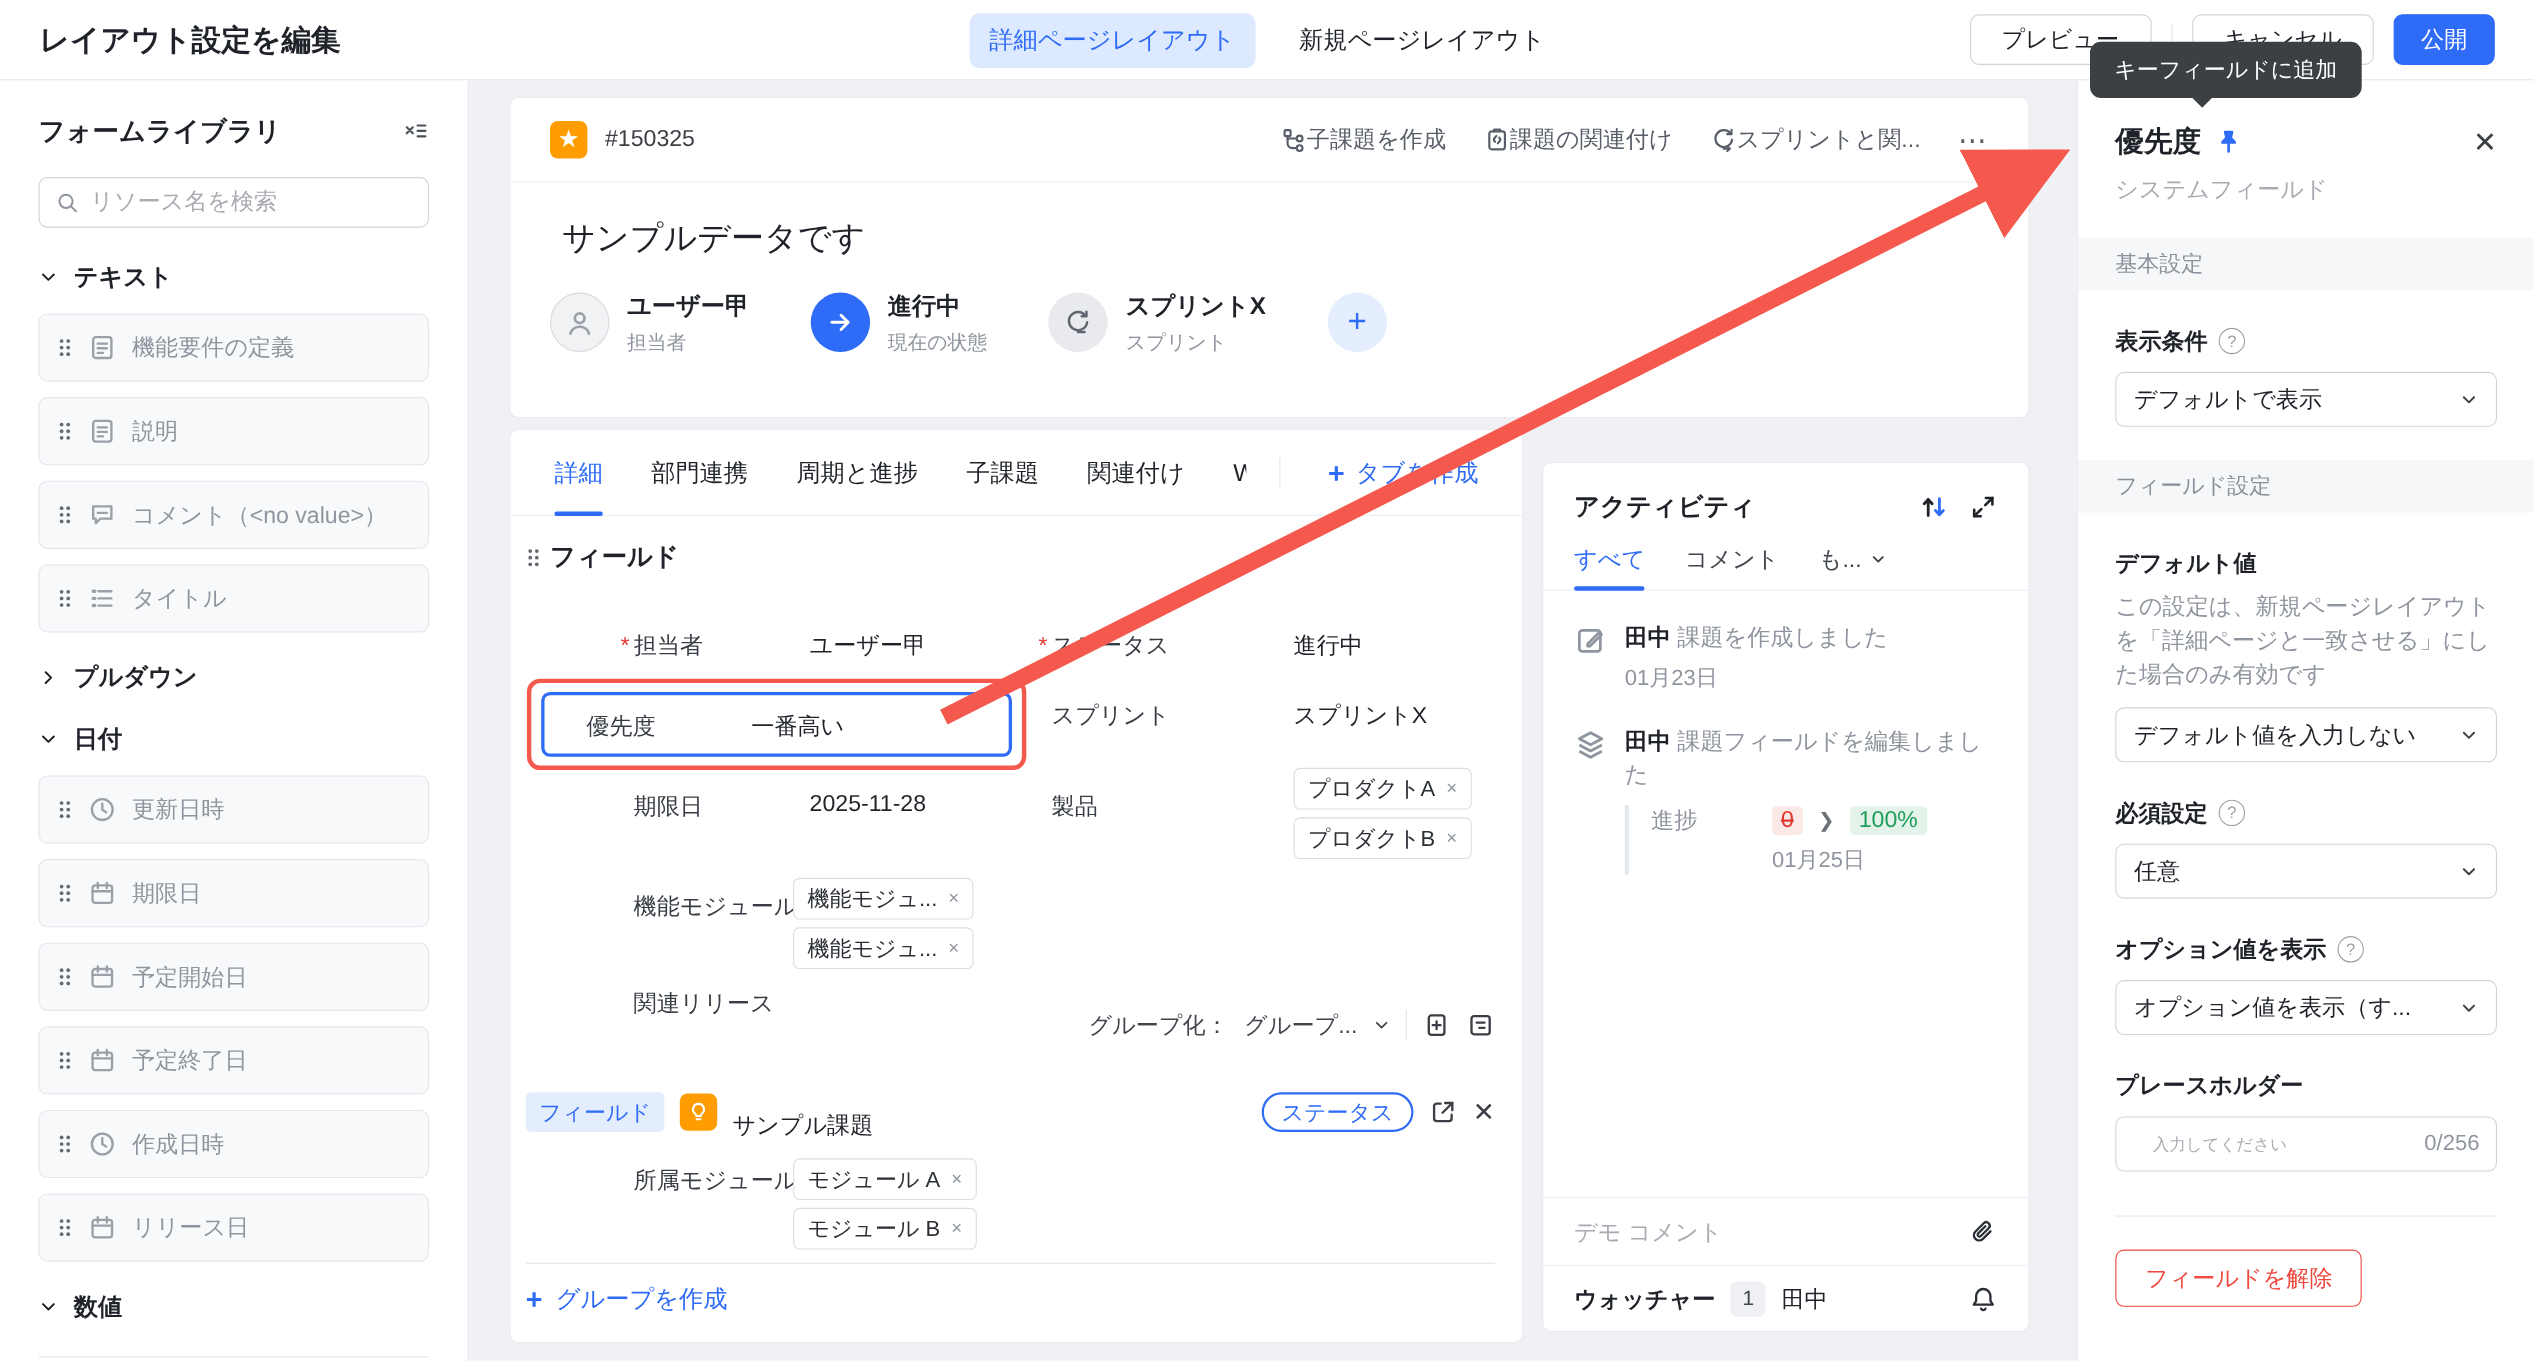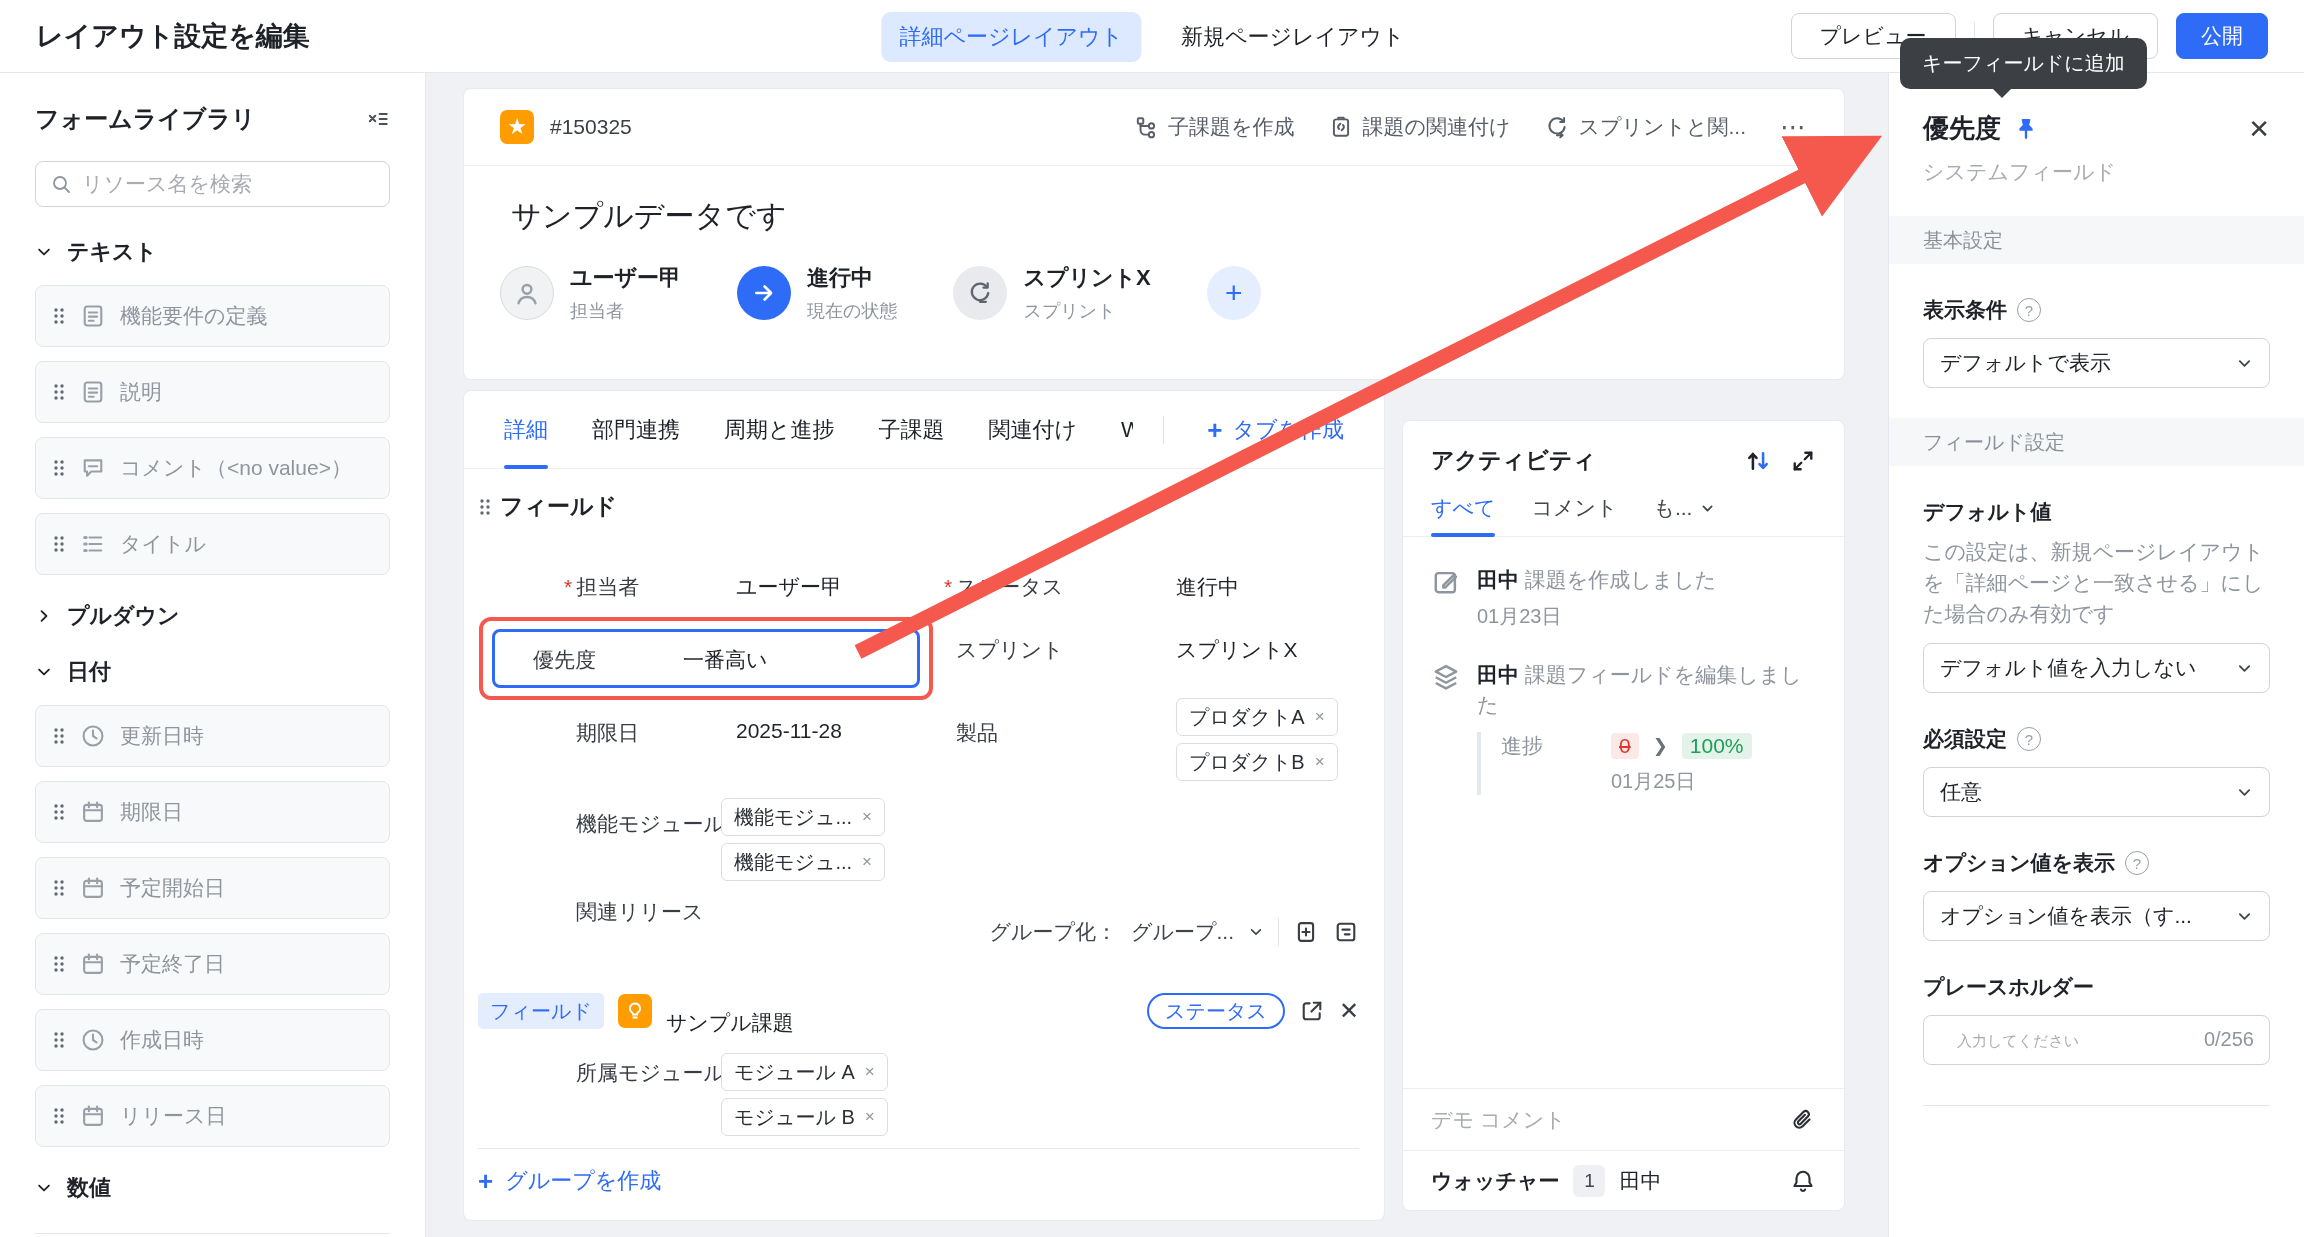--- a/index.html
+++ b/index.html
@@ -42,21 +42,21 @@
   
   .main { position:relative; flex:1; background:#f0f1f4; overflow:hidden; }
   .card { position:absolute; background:#fff; border:1px solid #e8eaee; border-radius:8px; }
 
   
   .issue-card { left:37px; top:15px; width:1382px; height:292px; }
   .issue-head { height:77px; border-bottom:1px solid #eceef2; display:flex; align-items:center; padding:0 36px; gap:16px; }
   .star-badge { width:34px; height:34px; border-radius:7px; background:#ff9d00; color:#fff; display:flex; align-items:center; justify-content:center; font-size:22px; flex:none; }
   .issue-id { font-size:21px; color:#3b3f45; }
   .issue-actions { margin-left:auto; display:flex; align-items:center; gap:34px; color:#585e68; }
-  .iact { display:flex; align-items:center; gap:10px; font-size:21px; cursor:pointer; white-space:nowrap; }
+  .iact { display:flex; align-items:center; font-size:21px; cursor:pointer; white-space:nowrap; }
   .more-dots { font-size:26px; letter-spacing:2px; cursor:pointer; color:#585e68; }
   .issue-title { font-size:30px; font-weight:normal; padding:30px 36px 0 47px; }
   .badge-row { display:flex; align-items:center; gap:56px; padding:26px 36px 0 36px; }
   .badge { display:flex; align-items:center; gap:16px; }
   .badge-circle { width:54px; height:54px; border-radius:50%; display:flex; align-items:center; justify-content:center; flex:none; }
   .bc-avatar { background:#f1f2f4; border:1px solid #d7dade; color:#9aa0a8; }
   .bc-blue { background:#2e6bf6; color:#fff; }
   .bc-gray { background:#e9eaee; color:#5f666f; }
   .bc-plus { background:#e4eefe; color:#2e6bf6; font-size:30px; cursor:pointer; }
   .badge-val { font-size:22px; font-weight:600; color:#1f2329; }
@@ -821,20 +821,21 @@
 
       <div class="rp-label">
           <span>プレースホルダー</span>
         </div>
       <div class="rp-inputwrap">
         <input type="text" placeholder="入力してください" style="">
         <span class="rp-counter">0/256</span>
       </div>
 
       <div class="rp-div"></div>
+      <button class="btn-danger">フィールドを解除</button>
     </aside>
   </div>
 
   <svg class="arrow-overlay" viewBox="0 0 2304 1237">
     <defs>
       <marker id="ah" markerWidth="6" markerHeight="6" refX="4.2" refY="3" orient="auto">
         <path d="M0 0 L6 3 L0 6 z" fill="#f5594e"></path>
       </marker>
     </defs>
     <line x1="858" y1="652" x2="1858" y2="148" stroke="#f5594e" stroke-width="15" marker-end="url(#ah)"></line>

